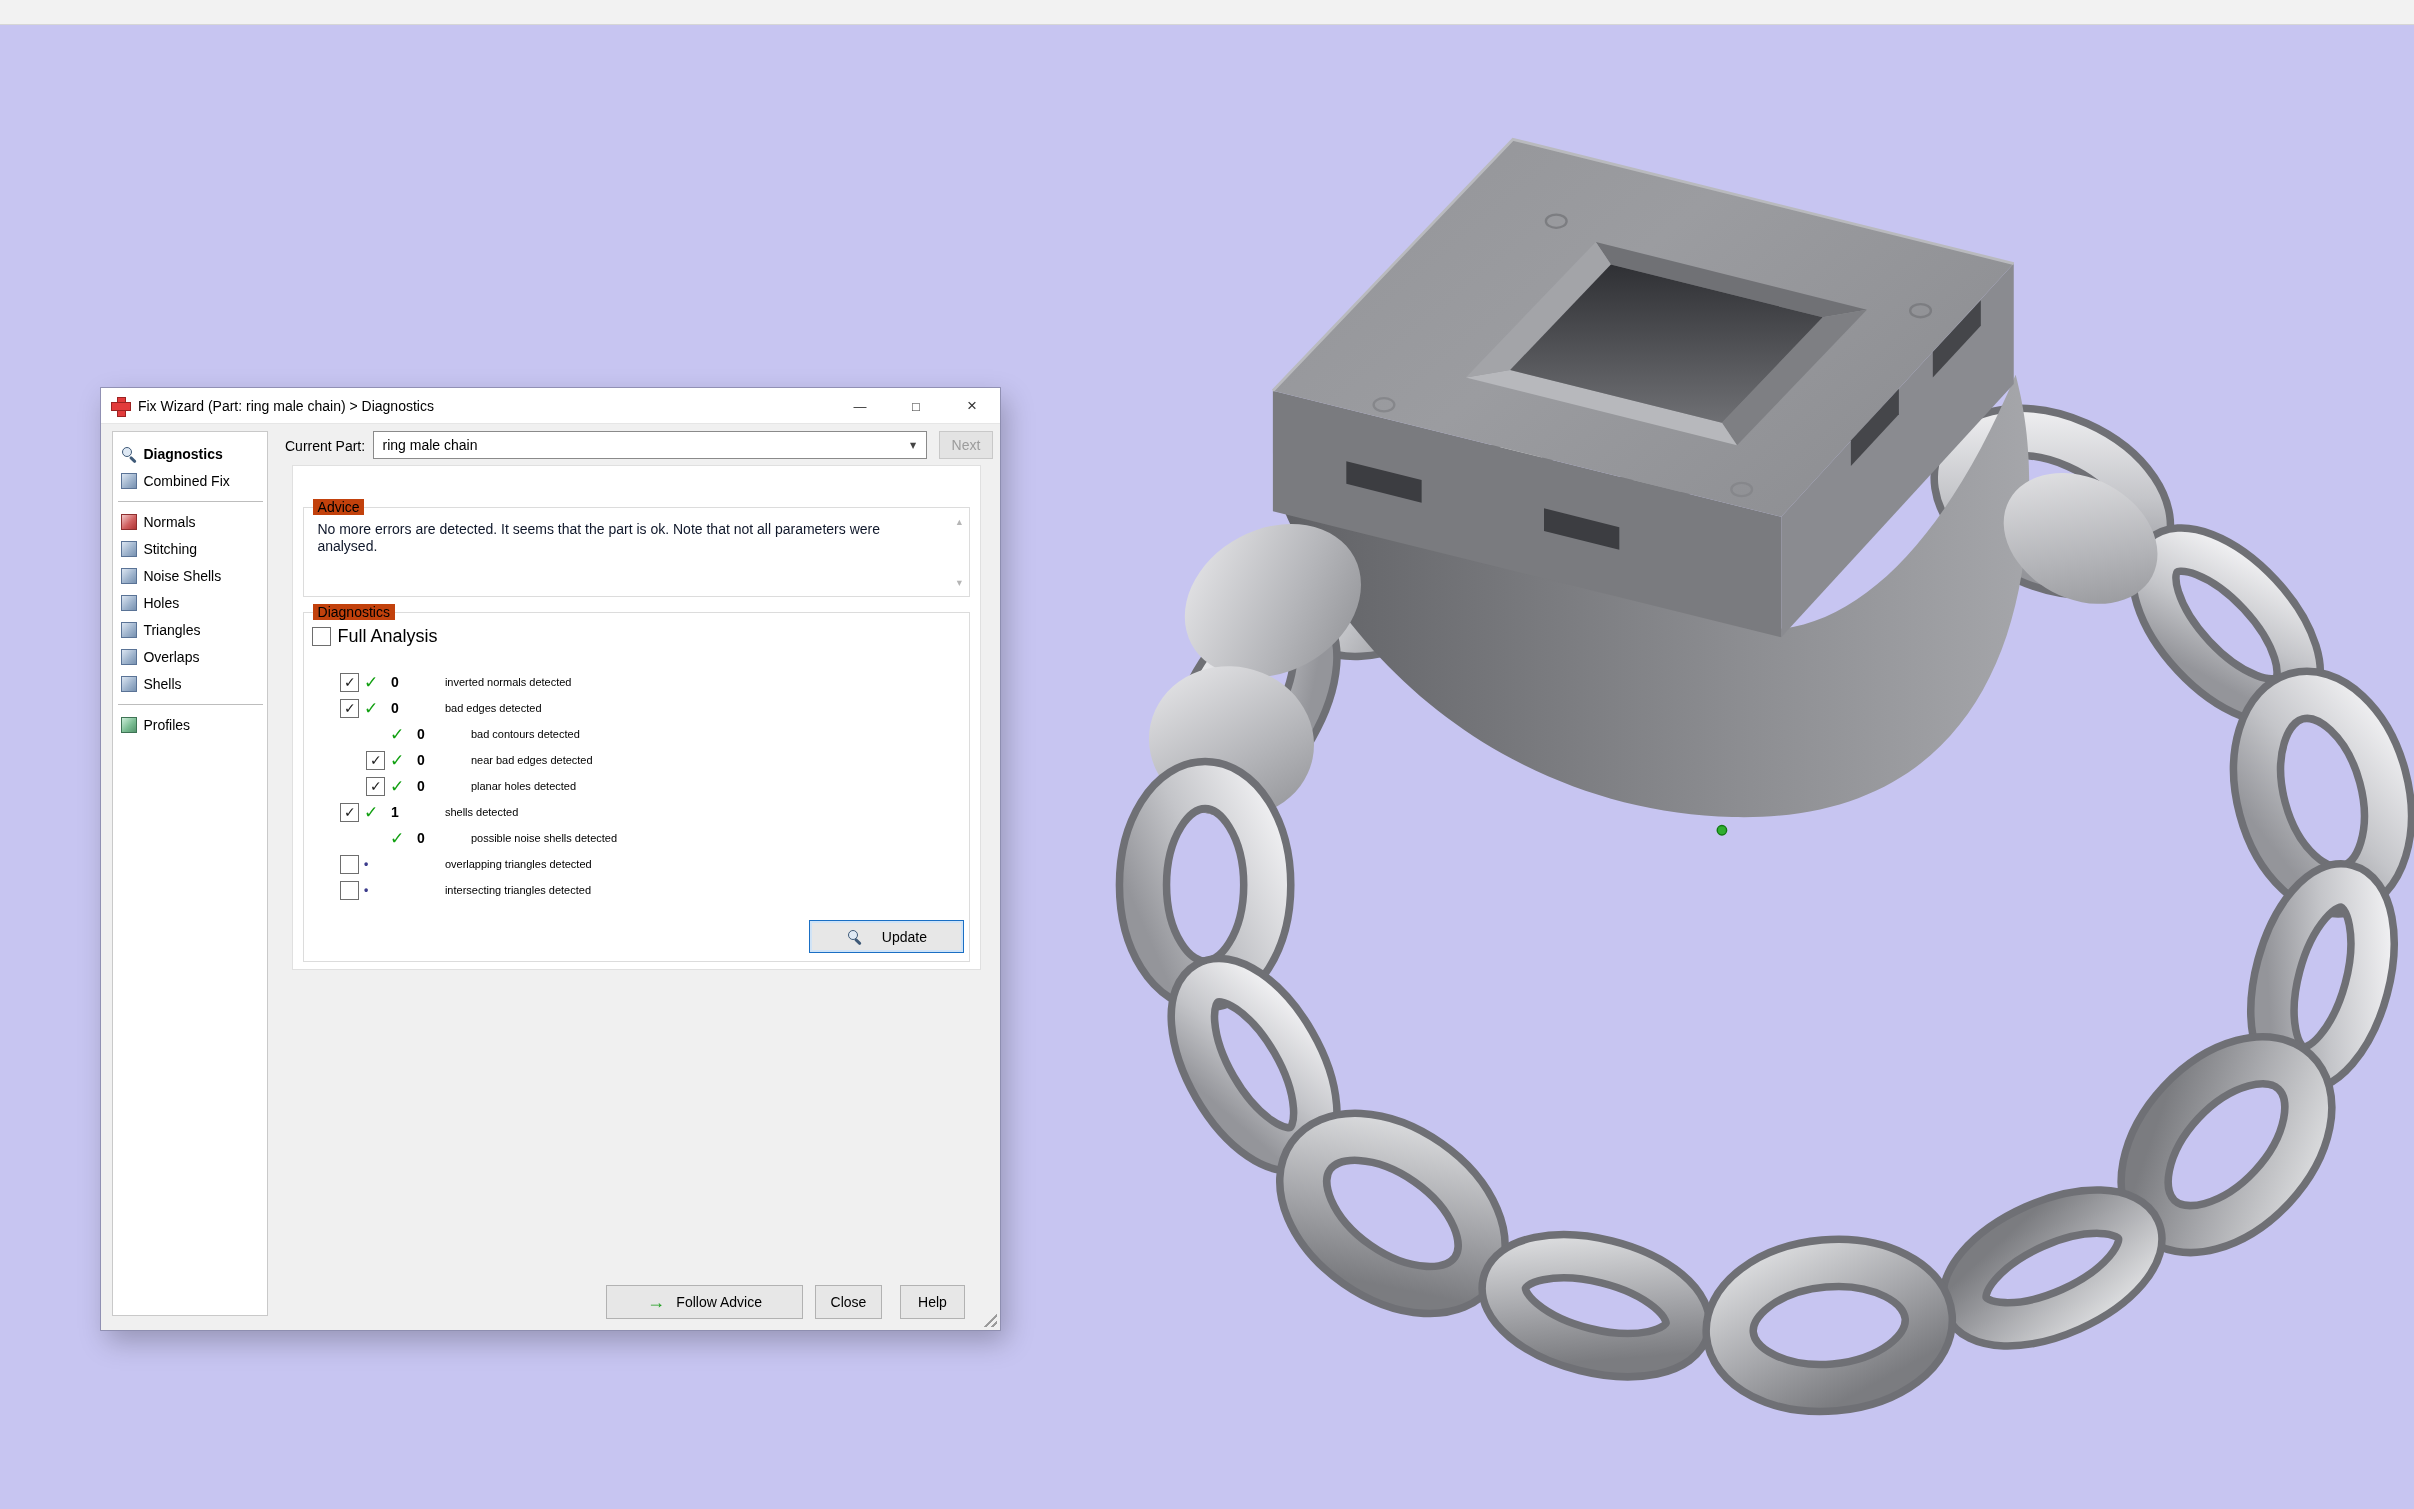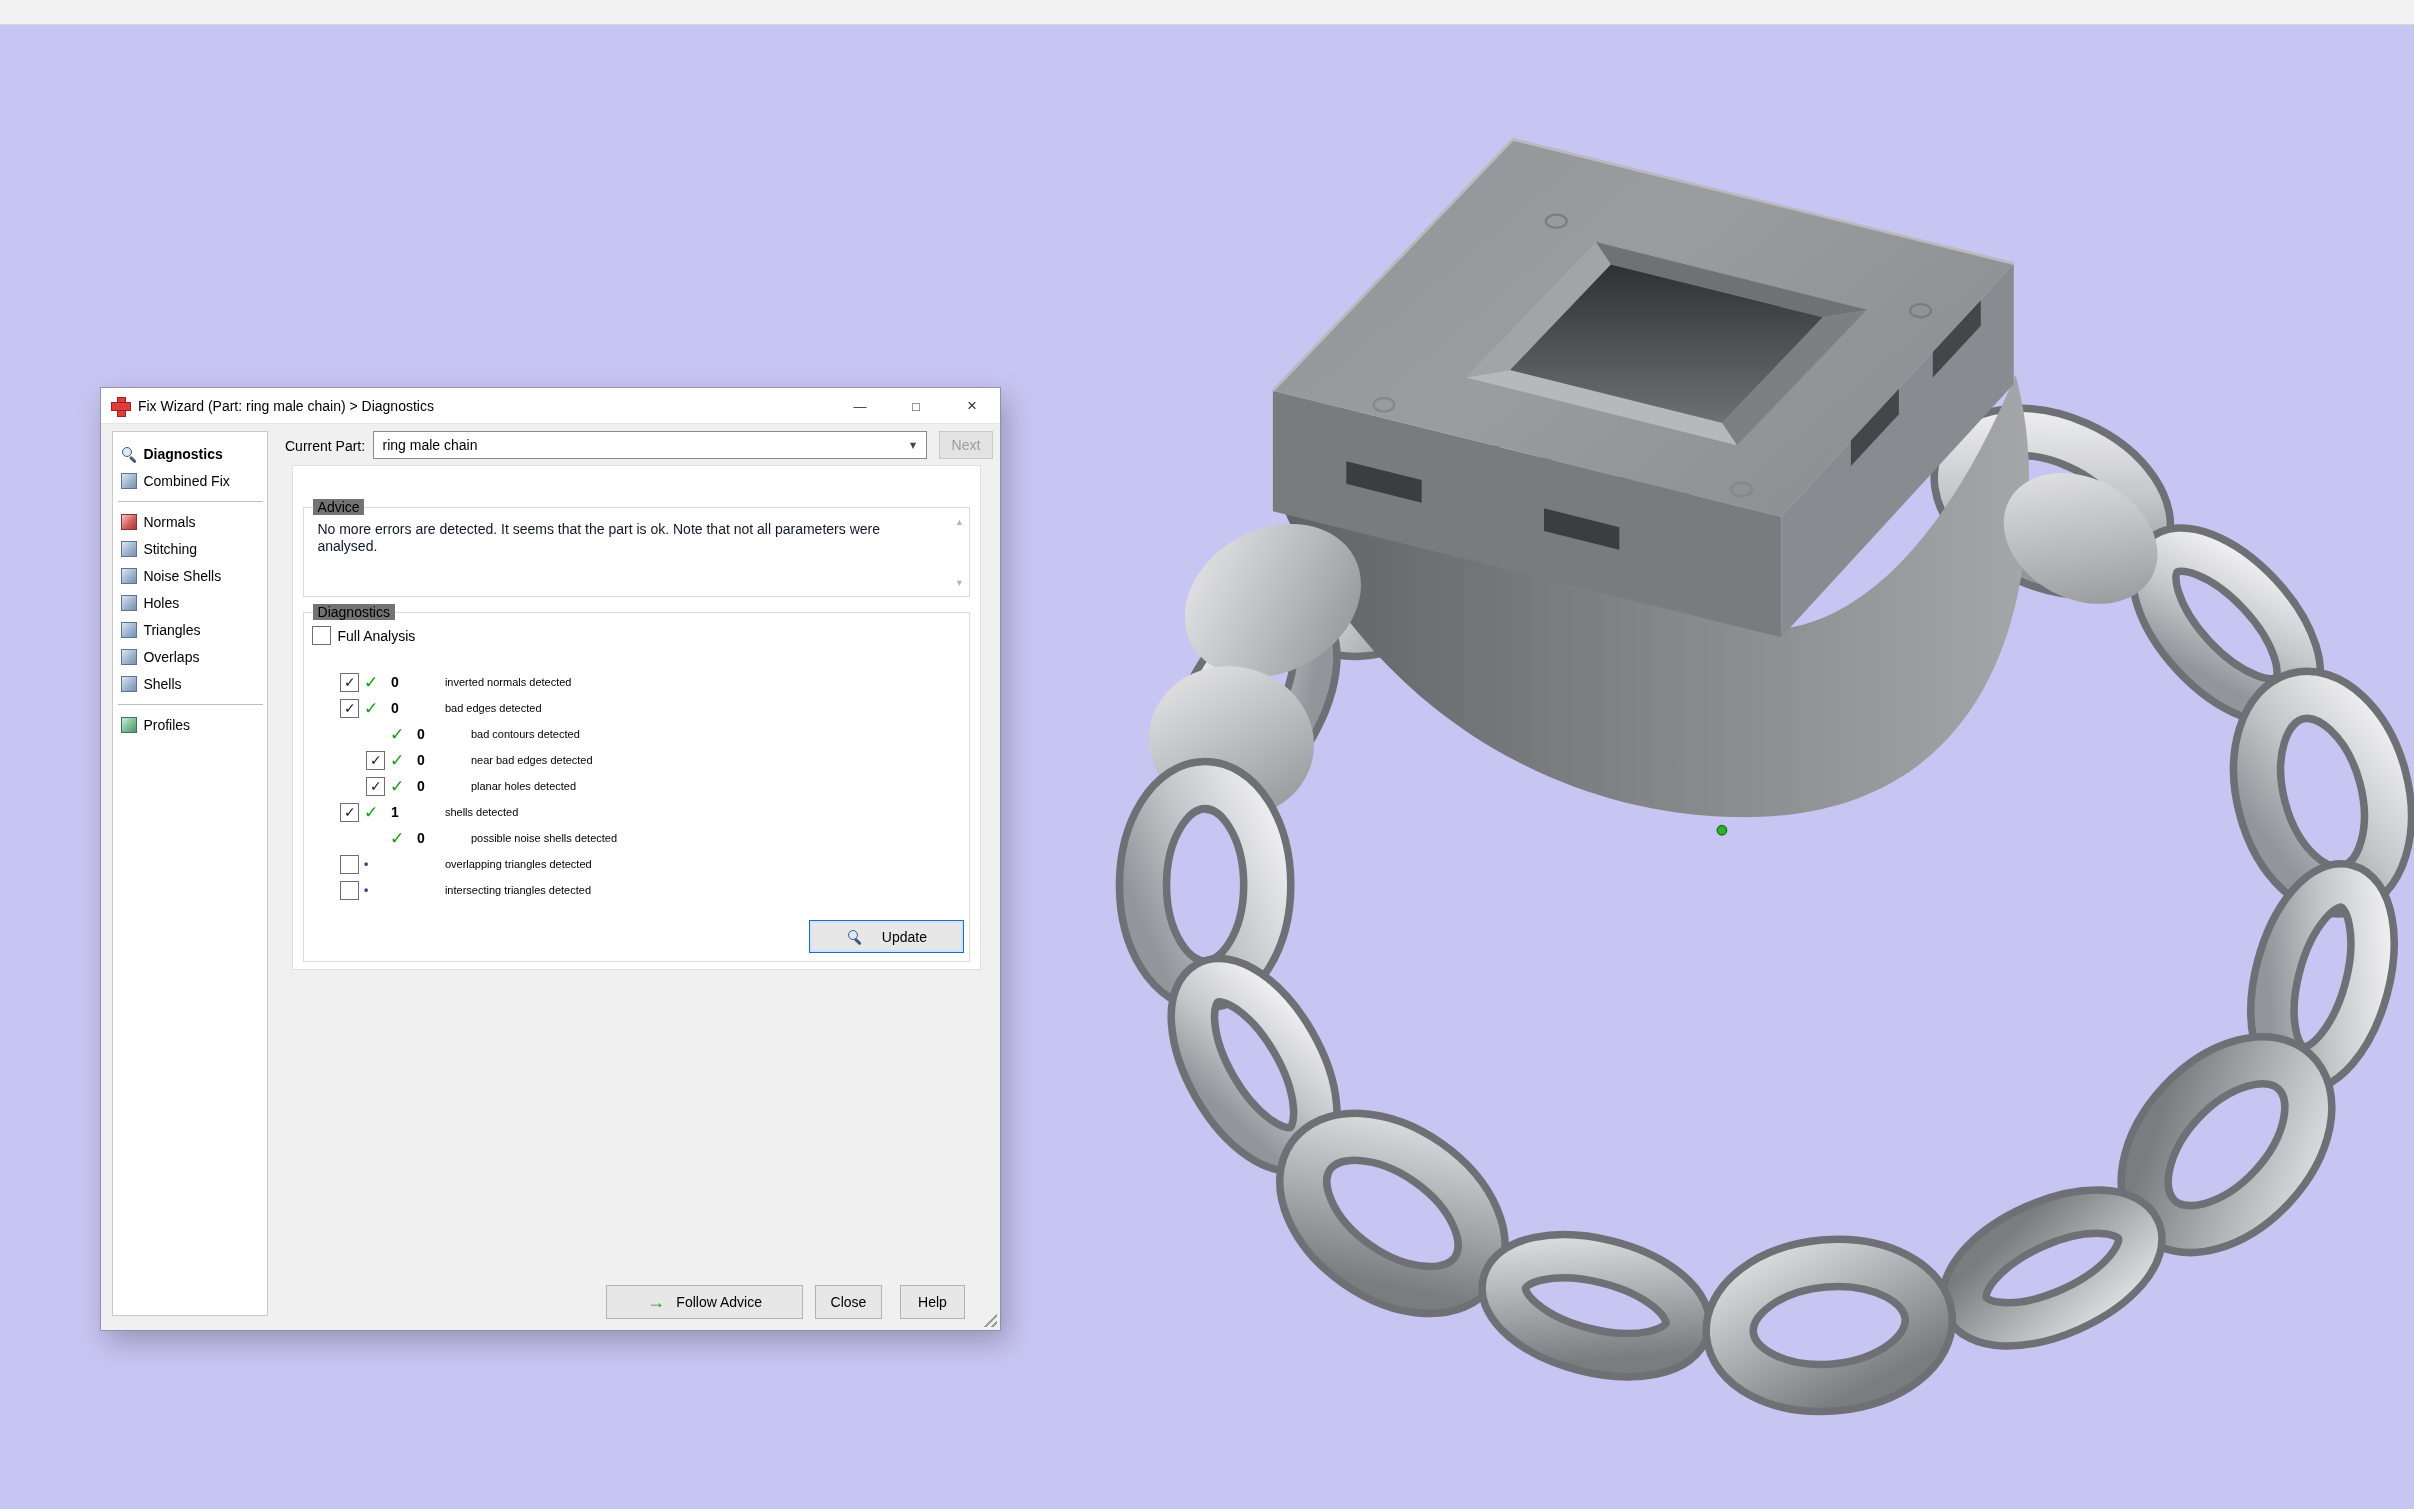--- a/index.html
+++ b/index.html
@@ -42,30 +42,30 @@
   .combo{position:absolute;left:272px;top:43px;width:554px;height:28px;background:#fff;
     border:0.9px solid #8a8a8a;display:flex;align-items:center;}
   .combo-val{padding-left:8.5px;font-size:14px;flex:1;}
   .combo-arrow{width:26px;text-align:center;color:#444;font-size:12.2px;}
   .btn{position:absolute;background:#e7e7e7;border:0.9px solid #b2b2b2;font-family:inherit;
     font-size:14px;color:#000;display:flex;align-items:center;justify-content:center;padding:0;}
   .btn.next{left:838px;top:43px;width:54px;height:28px;background:#e3e3e3;color:#9c9c9c;border-color:#c8c8c8;}
 
   .panel{position:absolute;left:191px;top:77px;width:689px;height:505px;background:#fff;border:0.9px solid #e0e0e0;}
   .group{position:absolute;border:0.9px solid #dcdcdc;background:#fff;}
-  .legend{position:absolute;top:-9.4px;left:8.5px;background:#737373;padding:0 4.7px;font-size:14px;}
+  .legend{position:absolute;top:-9.4px;left:8.5px;background:#c2410c;padding:0 4.7px;font-size:14px;}
   .g-advice{left:10.4px;top:41px;width:667px;height:90px;}
   .advice-text{position:absolute;left:13px;top:13px;right:38px;font-size:14px;line-height:17px;color:#0f172a;}
   .scroll{position:absolute;right:7.5px;color:#b5b5b5;font-size:10.4px;line-height:10.4px;}
   .scroll.up{top:9.4px;} .scroll.dn{bottom:7.5px;}
   .g-diag{left:10.4px;top:146px;width:667px;height:350px;}
   .fa-row{position:absolute;left:7.5px;top:13px;display:flex;align-items:center;gap:6.6px;}
   .cb{width:19px;height:19px;border:0.9px solid #6e6e6e;background:#fff;display:inline-flex;
     align-items:center;justify-content:center;font-size:14px;font-weight:700;color:#1a1a1a;line-height:1;}
-  .fa-label{font-size:14px;text-align:right;}
+  .fa-label{font-size:18px;text-align:right;}
   .rows{position:absolute;left:0;top:56px;right:0;}
   .diag-row{display:flex;align-items:center;height:26px;padding-left:36px;}
   .diag-row.ind1{padding-left:62px;}
   .cbcell{width:23.5px;display:flex;}
   .stcell{width:27px;font-weight:700;font-size:17px;color:#12a012;}
   .stcell.dot{font-size:12.2px;color:#3c3c8c;}
   .ctcell{width:54px;font-weight:700;font-size:14px;}
   .lbcell{font-size:11px;}
   .btn.update{left:505px;top:307px;width:155px;height:33px;border:0.9px solid #1a6fc4;
     box-shadow:inset 0 0 0 1.9px #cfe3f7;gap:20px;}

